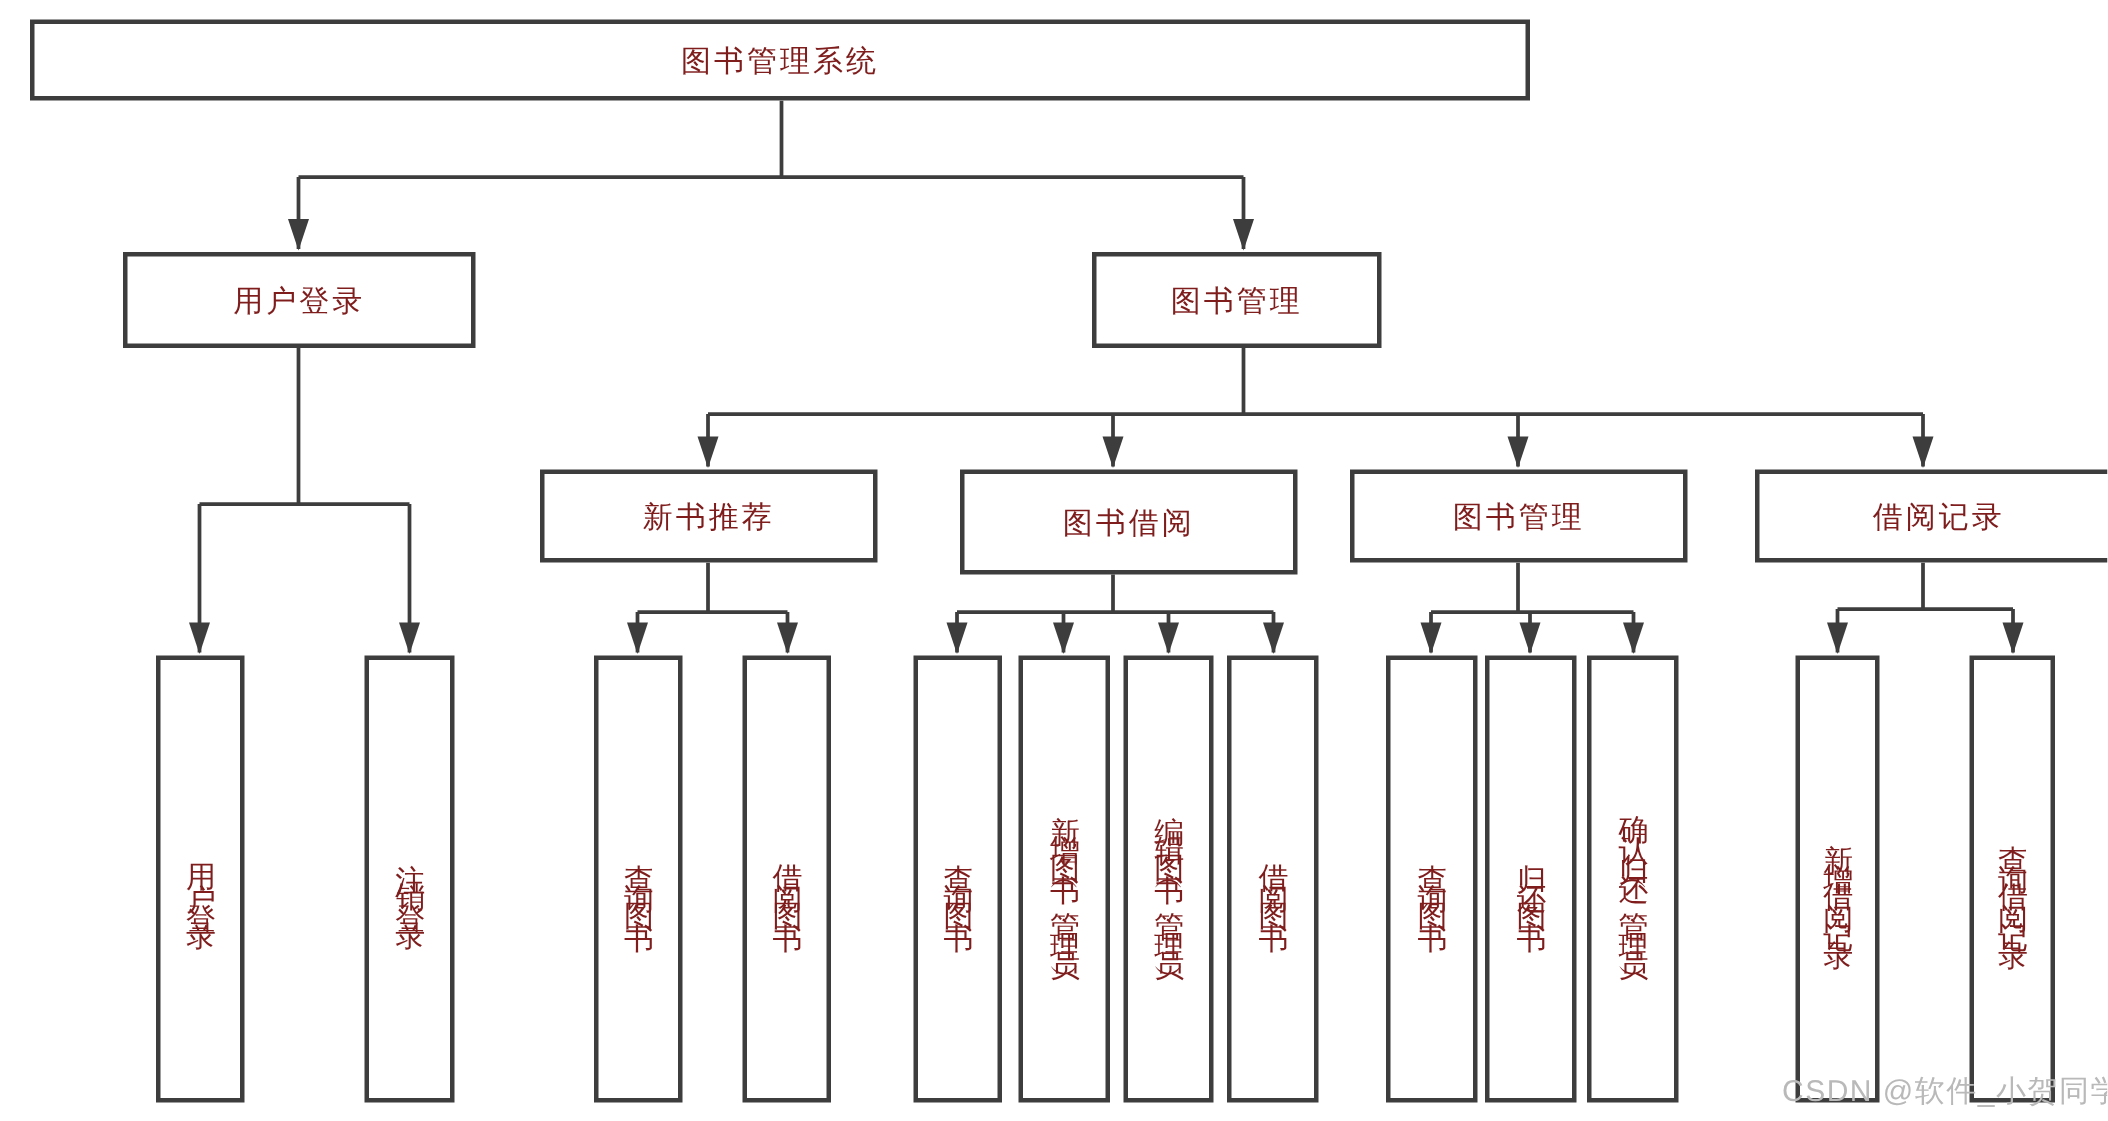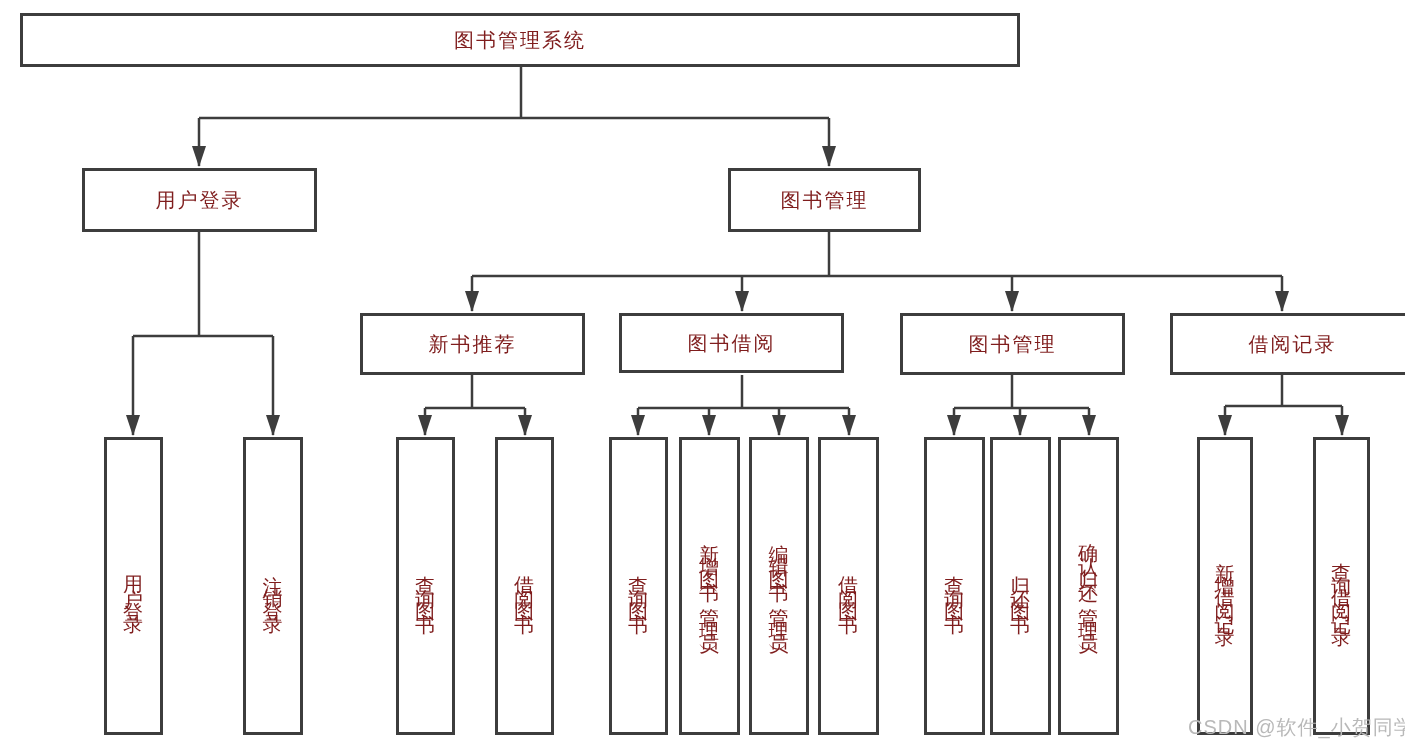--- a/index.html
+++ b/index.html
@@ -90,21 +90,21 @@
     <path class="connector" d="M1225,406 V435" marker-end="url(#arw)"></path>
     <path class="connector" d="M1342,406 V435" marker-end="url(#arw)"></path>
   </svg>
 
   <div class="box h" style="left:20px;top:13px;width:1000px;height:54px">图书管理系统</div>
 
   <div class="box h" style="left:82px;top:168px;width:235px;height:64px">用户登录</div>
   <div class="box h" style="left:728px;top:168px;width:193px;height:64px">图书管理</div>
 
   <div class="box h" style="left:360px;top:313px;width:225px;height:62px">新书推荐</div>
-  <div class="box h" style="left:619px;top:313px;width:225px;height:60px">图书借阅</div>
+  <div class="box h" style="left:640px;top:313px;width:225px;height:70px">图书借阅</div>
   <div class="box h" style="left:900px;top:313px;width:225px;height:62px">图书管理</div>
   <div class="box h" style="left:1170px;top:313px;width:245px;height:62px">借阅记录</div>
 
   <div class="box leaf" style="left:104px;top:437px;width:59px;height:298px">用户登录</div>
   <div class="box leaf" style="left:243px;top:437px;width:60px;height:298px">注销登录</div>
 
   <div class="box leaf" style="left:396px;top:437px;width:59px;height:298px">查询图书</div>
   <div class="box leaf" style="left:495px;top:437px;width:59px;height:298px">借阅图书</div>
 
   <div class="box leaf" style="left:609px;top:437px;width:59px;height:298px">查询图书</div>

